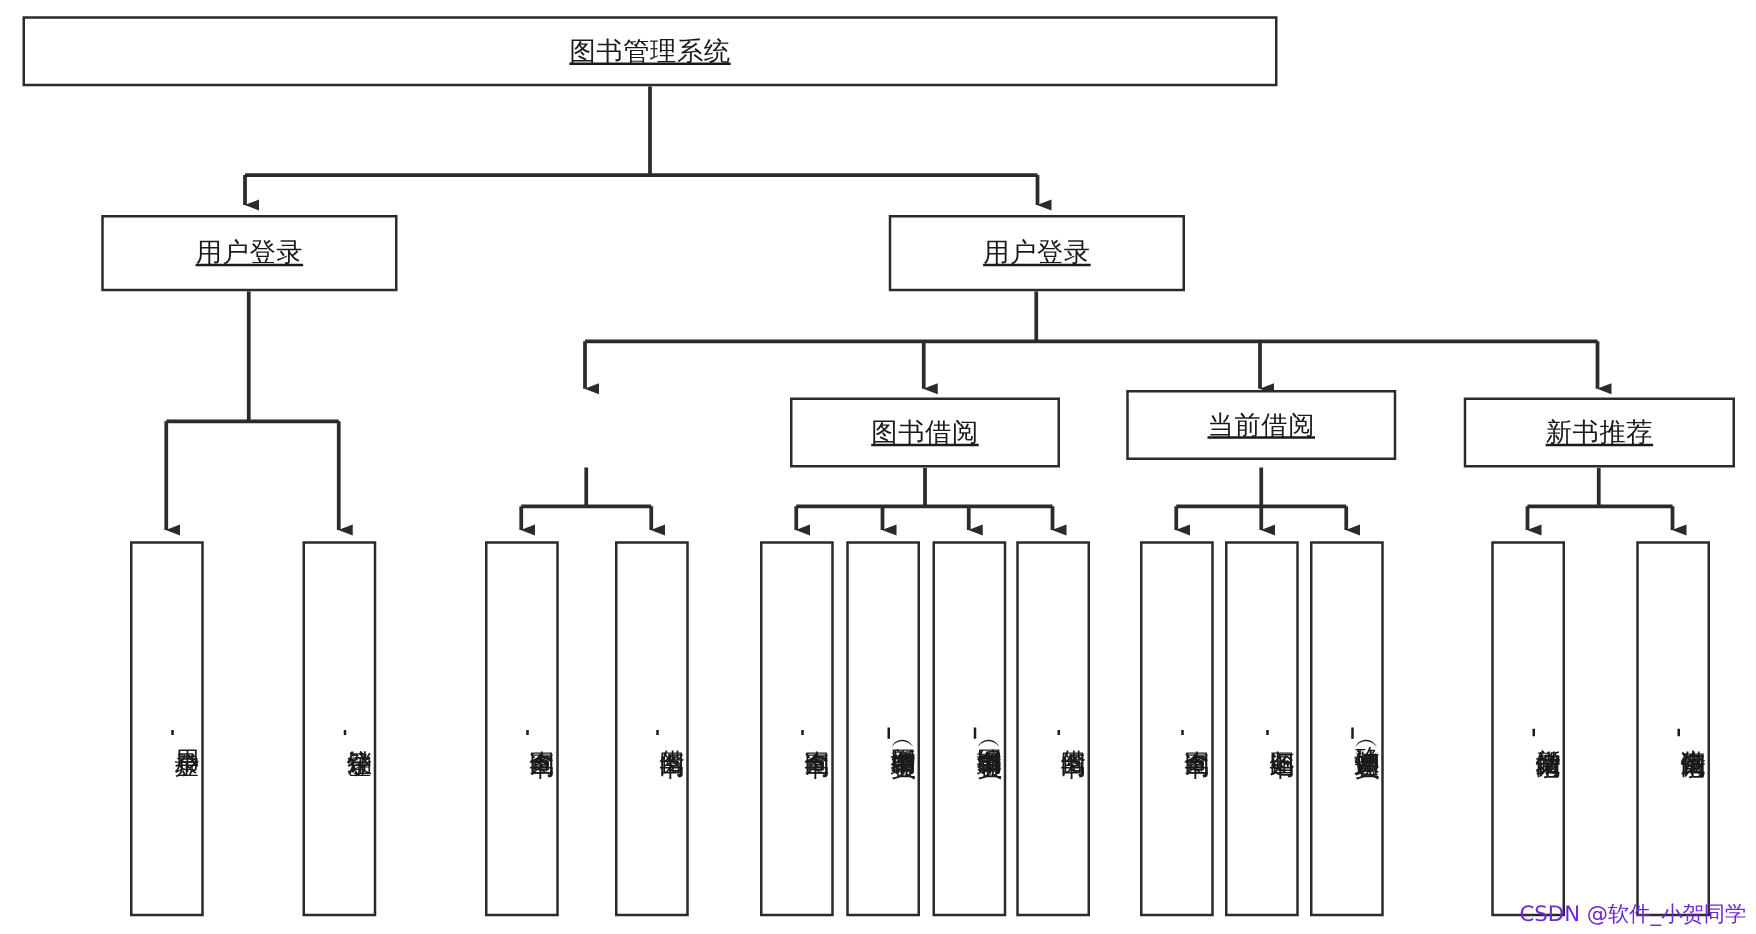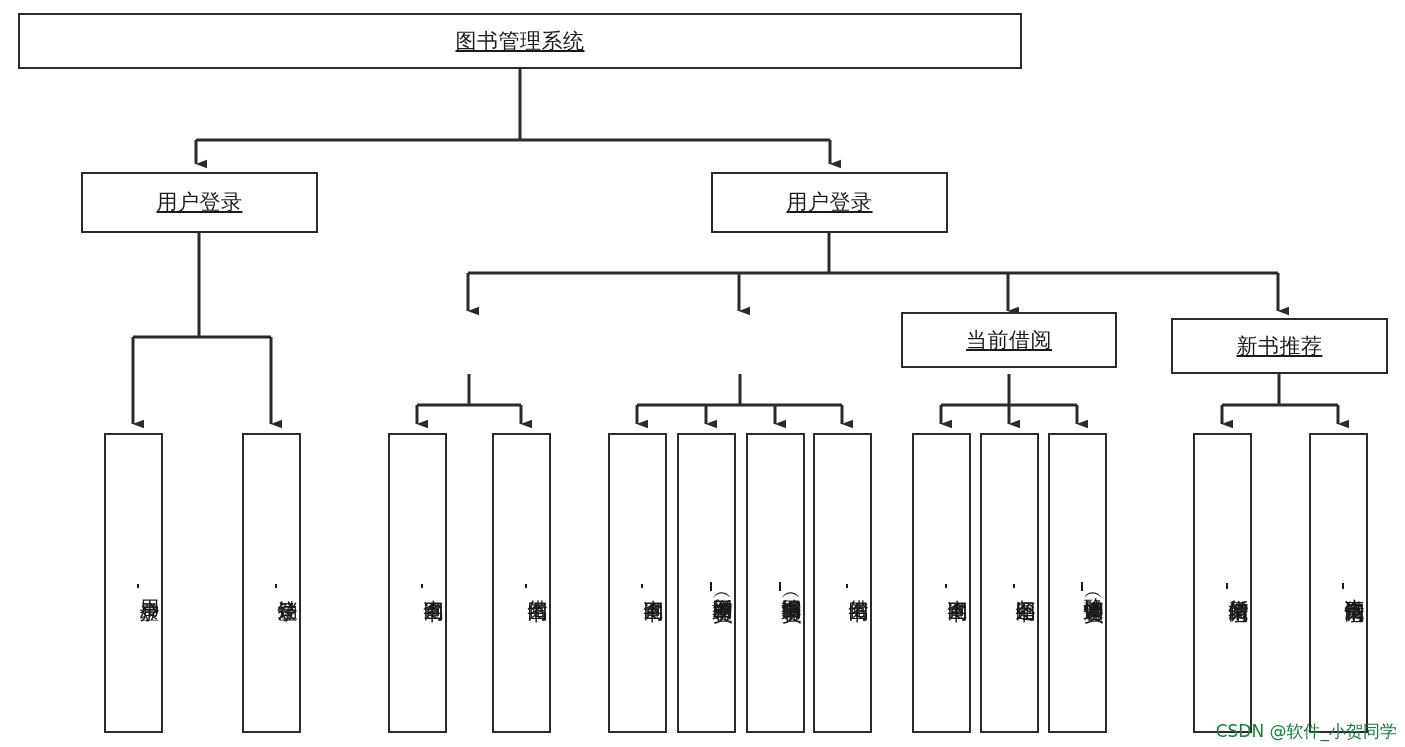--- a/index.html
+++ b/index.html
@@ -59,21 +59,21 @@
     line-height: 1.12;
   }
   .node-label {
     display: block;
   }
   #watermark {
     position: absolute;
     right: 8px;
     bottom: 4px;
     font-size: 17px;
-    color: #15803d;
+    color: #6d28d9;
     white-space: nowrap;
     user-select: none;
   }
 </style>
 </head>
 <body>
 
 <div id="diagram-root">
 
   <svg id="edges-layer" viewBox="0 0 1405 747">
@@ -130,20 +130,23 @@
     <span class="node-label">图书管理系统</span>
   </div>
 
   <div class="node horiz" style="left:81px; top:172px; width:237px; height:61px;">
     <span class="node-label">用户登录</span>
   </div>
   <div class="node horiz" style="left:711px; top:172px; width:237px; height:61px;">
     <span class="node-label">用户登录</span>
   </div>
 
+  <div class="node horiz" style="left:632px; top:318px; width:216px; height:56px;">
+    <span class="node-label">图书借阅</span>
+  </div>
   <div class="node horiz" style="left:901px; top:312px; width:216px; height:56px;">
     <span class="node-label">当前借阅</span>
   </div>
   <div class="node horiz" style="left:1171px; top:318px; width:217px; height:56px;">
     <span class="node-label">新书推荐</span>
   </div>
 
   <div class="node vert" style="left:104px; top:433px; width:59px; height:300px;">
     <span class="node-label">用户登录</span>
   </div>

